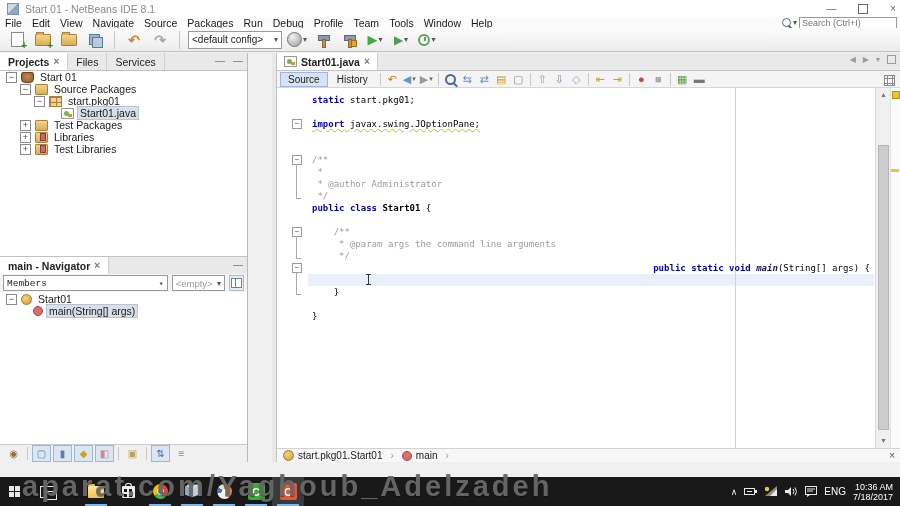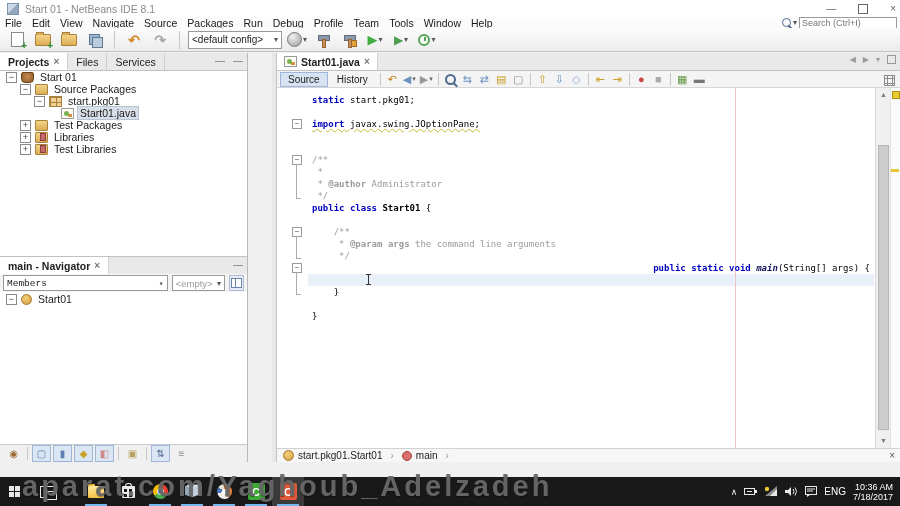--- a/index.html
+++ b/index.html
@@ -97,21 +97,21 @@
   .mag2::after{content:"";position:absolute;width:5px;height:2px;background:#4d6b8c;transform:rotate(45deg);left:6px;top:8px;}
   .split-ico{position:absolute;right:5px;top:22px;width:9px;height:9px;border:1px solid #8a8a8a;background:linear-gradient(#8a8a8a 1px,transparent 1px) center/100% 5px,linear-gradient(90deg,#8a8a8a 1px,transparent 1px) center/5px 100%;}
   
   .ecode{position:absolute;left:0;top:35px;width:100%;height:360px;background:#fff;overflow:hidden;}
   .margin-line{position:absolute;left:458px;top:0;width:1px;height:100%;background:#ecc6c6;}
   .code-line{position:absolute;left:35px;right:30px;height:12px;font-family:"DejaVu Sans Mono","Liberation Mono",monospace;font-size:9px;line-height:12px;white-space:pre;}
   .curline-bg{position:absolute;left:31px;width:566px;height:12px;background:#e9f0fa;}
   .tok-kw{color:#0000c0;font-weight:bold;}
   .tok-pl{color:#000;}
   .tok-cmt{color:#9b9b9b;}
-  .tok-tag{color:#9b9b9b;font-weight:bold;}
+  .tok-tag{color:#9b9b9b;font-weight:normal;}
   .tok-cls{color:#000;font-weight:bold;}
   .tok-mth{color:#16165e;font-weight:bold;font-style:italic;}
   .warnline{text-decoration:underline;text-decoration-style:wavy;text-decoration-color:#c8b82e;}
   .fold-box{position:absolute;left:15px;width:8px;height:8px;border:1px solid #9a9a9a;background:#fff;color:#555;font-size:8px;line-height:7px;text-align:center;}
   .fold-line{position:absolute;left:19px;width:1px;background:#aaa;}
   .fold-foot{position:absolute;left:19px;width:5px;height:1px;background:#aaa;}
   .cursor-ibeam{position:absolute;width:7px;height:11px;}
   .cursor-ibeam::before{content:"";position:absolute;left:3px;top:1px;width:1px;height:9px;background:#333;}
   .cursor-ibeam::after{content:"";position:absolute;left:1px;top:0;width:5px;height:1px;background:#333;box-shadow:0 10px 0 #333;}
   .vscroll{position:absolute;right:9px;top:0;width:15px;height:100%;background:#f0f0f0;border-left:1px solid #d9d9d9;}
@@ -332,20 +332,25 @@
       <span class="colbtn">
           <i></i>
         </span>
     </div>
     <div class="nav-tree" id="nav-tree">
         <div class="tree-row" style="padding-left: 6px;">
           <span class="expander">−</span>
           <span class="ticon class-ico"></span>
           <span class="tlabel">Start01</span>
         </div>
+        <div class="tree-row sel" style="padding-left: 20px;">
+          <span class="expander spacer"></span>
+          <span class="ticon method-ico"></span>
+          <span class="tlabel">main(String[] args)</span>
+        </div>
       </div>
     <div class="filter-row" id="filter-row">
         <span class="fbtn" style="color: rgb(154, 106, 52);">◉</span>
         <span class="fsep"></span>
         <span class="fbtn pressed" style="color: rgb(91, 127, 174);">▢</span>
         <span class="fbtn pressed" style="color: rgb(91, 127, 174);">▮</span>
         <span class="fbtn pressed" style="color: rgb(201, 162, 39);">◆</span>
         <span class="fbtn pressed" style="color: rgb(208, 138, 138);">◧</span>
         <span class="fsep"></span>
         <span class="fbtn" style="color: rgb(184, 160, 96);">▣</span>

